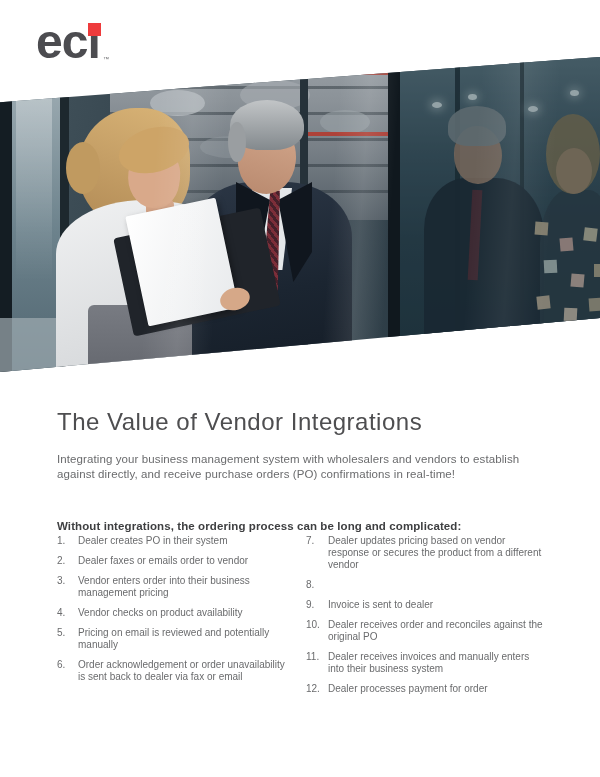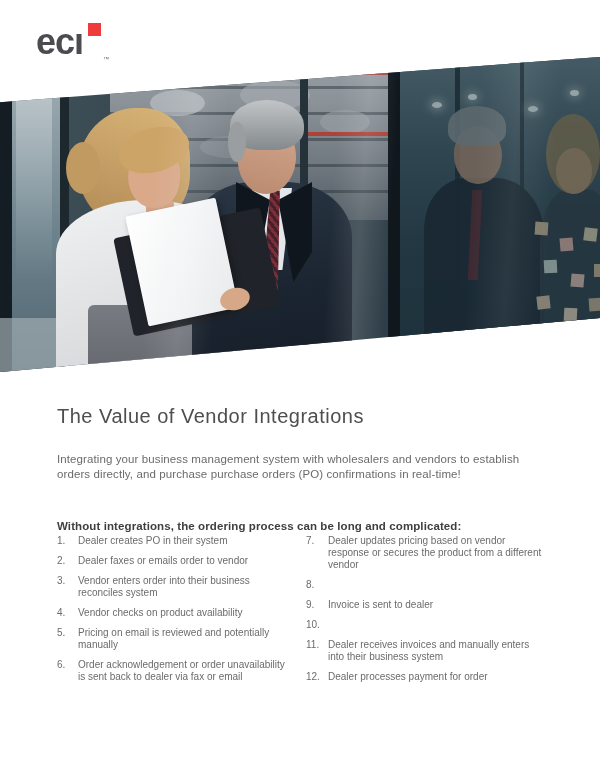--- a/index.html
+++ b/index.html
@@ -1,21 +1,21 @@
 <!DOCTYPE html>
 <html><head>
 <meta charset="utf-8">
 <style>
   html,body{margin:0;padding:0;background:#ffffff;}
   .page{position:relative;width:600px;height:777px;background:#ffffff;overflow:hidden;
         font-family:"Liberation Sans",sans-serif;}
 
   
   .logo{position:absolute;left:36px;top:18px;width:90px;height:55px;}
-  .logo-word{font-size:36px;font-weight:bold;letter-spacing:-1px;color:#4c4c50;line-height:48px;}
+  .logo-word{font-size:48px;font-weight:bold;letter-spacing:-1px;color:#4c4c50;line-height:48px;}
   .logo-dot{position:absolute;left:52px;top:5px;width:13px;height:13px;background:#ee3b3c;}
   .logo-tm{position:absolute;left:67px;top:38px;font-size:6px;color:#6a6b6d;}
 
   
   .hero{position:absolute;left:0;top:50px;width:600px;height:330px;
         clip-path:polygon(0 15.8%,100% 2.1%,100% 81.2%,0 97.6%);}
   .hero *{position:absolute;}
   .ph-base{inset:0;background:linear-gradient(100deg,#45555e 0%,#33434c 30%,#3d4b54 55%,#22333d 75%,#1b2b35 100%);}
   .ph-win-left{left:12px;top:0;width:48px;height:100%;background:linear-gradient(180deg,#a7b4ba 0%,#6c828c 55%,#4f646f 100%);}
   .ph-win-streak{left:16px;top:0;width:36px;height:100%;background:linear-gradient(180deg,rgba(255,255,255,.4),rgba(255,255,255,0) 70%);}
@@ -96,21 +96,21 @@
          background:linear-gradient(120deg,#ffffff,#e8eaec);box-shadow:2px 3px 6px rgba(0,0,0,.35);}
   .w-hand{left:220px;top:238px;width:30px;height:22px;border-radius:50%;background:#d6a888;transform:rotate(-15deg);}
   .streak1{left:150px;top:-20px;width:70px;height:120%;transform:rotate(4deg);
            background:linear-gradient(90deg,rgba(255,255,255,0),rgba(255,255,255,.09),rgba(255,255,255,0));}
   .streak2{left:330px;top:-20px;width:60px;height:120%;transform:rotate(4deg);
            background:linear-gradient(90deg,rgba(255,255,255,0),rgba(255,255,255,.10),rgba(255,255,255,0));}
   .streak3{left:470px;top:-20px;width:80px;height:120%;transform:rotate(4deg);
            background:linear-gradient(90deg,rgba(255,255,255,0),rgba(255,255,255,.07),rgba(255,255,255,0));}
 
   
-  .title{position:absolute;left:57px;top:392px;font-size:20px;font-weight:300;
+  .title{position:absolute;left:57px;top:392px;font-size:24px;font-weight:300;
          letter-spacing:.5px;color:#4e4e50;white-space:nowrap;}
   .intro{position:absolute;left:57px;top:440px;width:500px;font-size:11.5px;line-height:15px;
          color:#6a6b6d;letter-spacing:.1px;}
   .intro span{display:block;}
   .list-heading{position:absolute;left:57px;top:510px;font-size:11.5px;font-weight:bold;
                 color:#3e3f41;letter-spacing:.1px;white-space:nowrap;}
   .col{position:absolute;top:535px;font-size:10px;line-height:12px;color:#6a6b6d;}
   .col-left{left:57px;width:245px;}
   .col-right{left:306px;width:262px;}
   .step{display:flex;margin-bottom:8px;}
@@ -193,21 +193,21 @@
     <div class="w-hand"></div>
     <div class="streak1"></div>
     <div class="streak2"></div>
     <div class="streak3"></div>
   </div>
 
   <h1 class="title">The Value of Vendor Integrations</h1>
 
   <p class="intro">
     <span>Integrating your business management system with wholesalers and vendors to establish</span>
-    <span>orders directly, and purchase purchase orders (PO) confirmations in real-time!</span>
+    <span>against directly, and receive purchase orders (PO) confirmations in real-time!</span>
   </p>
 
   <h2 class="list-heading">Without integrations, the ordering process can be long and complicated:</h2>
 
   <div class="col col-left">
     <div class="step">
       <span class="num">1.</span>
       <span class="txt">
           <span>Dealer creates PO in their system</span>
         </span>
@@ -215,21 +215,21 @@
     <div class="step">
       <span class="num">2.</span>
       <span class="txt">
           <span>Dealer faxes or emails order to vendor</span>
         </span>
     </div>
     <div class="step">
       <span class="num">3.</span>
       <span class="txt">
           <span>Vendor enters order into their business</span>
-          <span>reconciles system</span>
+          <span>management pricing</span>
         </span>
     </div>
     <div class="step">
       <span class="num">4.</span>
       <span class="txt">
           <span>Vendor checks on product availability</span>
         </span>
     </div>
     <div class="step">
       <span class="num">5.</span>
@@ -260,20 +260,24 @@
       <span class="num">8.</span>
     </div>
     <div class="step">
       <span class="num">9.</span>
       <span class="txt">
           <span>Invoice is sent to dealer</span>
         </span>
     </div>
     <div class="step">
       <span class="num">10.</span>
+      <span class="txt">
+          <span>Dealer receives order and reconciles against the</span>
+          <span>original PO</span>
+        </span>
     </div>
     <div class="step">
       <span class="num">11.</span>
       <span class="txt">
           <span>Dealer receives invoices and manually enters</span>
           <span>into their business system</span>
         </span>
     </div>
     <div class="step">
       <span class="num">12.</span>

